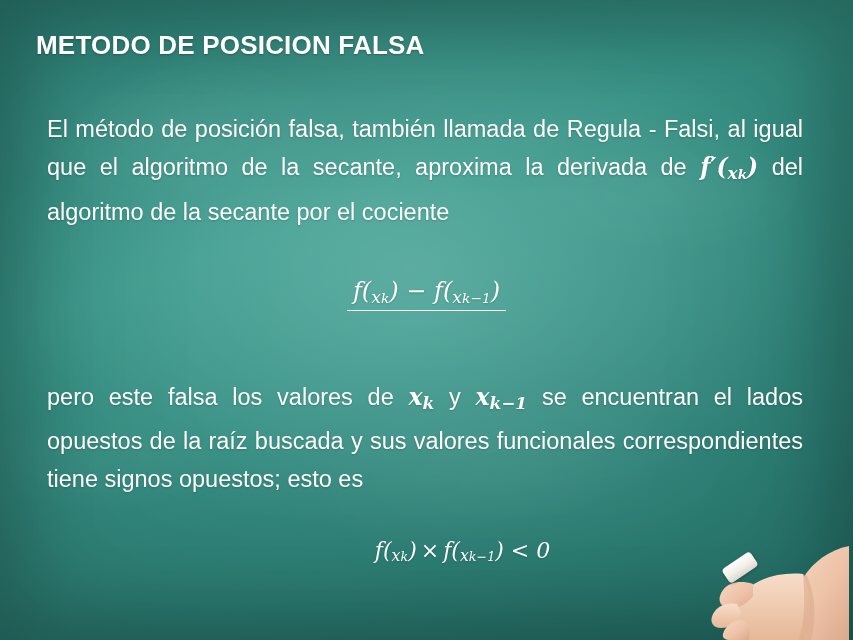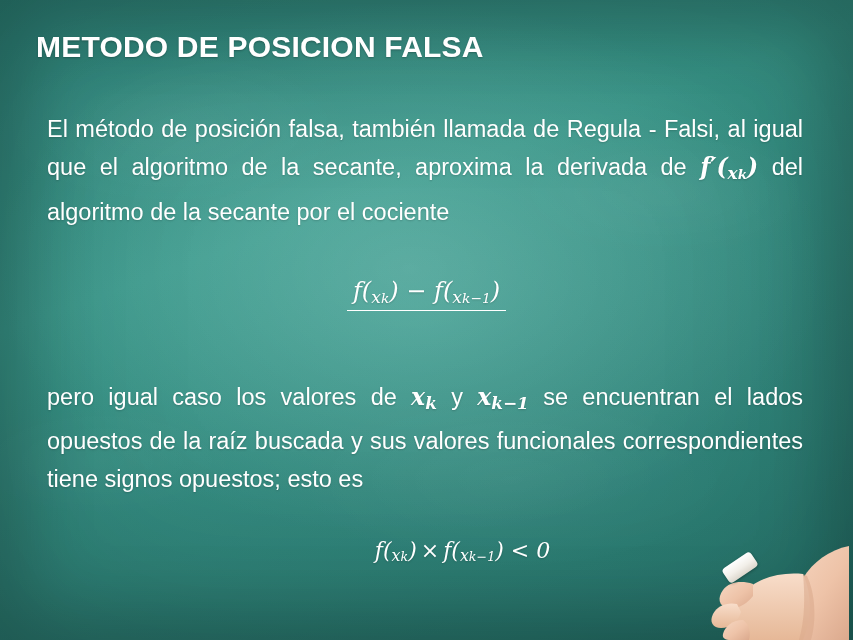--- a/index.html
+++ b/index.html
@@ -28,21 +28,21 @@
   }
   
   #slide:after{
     content:"";position:absolute;inset:0;pointer-events:none;
     box-shadow:inset 0 0 70px 26px rgba(0,0,0,0.20), inset 0 0 160px 60px rgba(0,0,0,0.08);
   }
   .content{position:relative;z-index:3;}
 
   #title{
     position:absolute;left:36px;top:30px;
-    font-size:30px;font-weight:bold;color:#ffffff;
+    font-size:26px;font-weight:bold;color:#ffffff;
     letter-spacing:0.2px;white-space:nowrap;
     text-shadow:0 1px 2px rgba(0,0,0,0.25);
   }
 
   .para{
     position:absolute;color:#ffffff;font-size:23.5px;line-height:38px;
     text-align:justify;text-shadow:0 1px 2px rgba(0,0,0,0.18);
   }
   #para1{left:47px;top:110px;width:756px;}
   #para2{left:47px;top:378px;width:756px;}
@@ -99,21 +99,21 @@
 
     <div id="fraction">
       <span class="frac">
         <span class="num">
           f<span class="paren">(</span><span class="sub">x<span style="font-size:0.8em">k</span></span><span class="paren">)</span> − f<span class="paren">(</span><span class="sub">x<span style="font-size:0.8em">k−1</span></span><span class="paren">)</span>
         </span>
       </span>
     </div>
 
     <div class="para" id="para2">
-      <span>pero igual caso los valores de</span>
+      <span>pero este falsa los valores de</span>
       <span class="m">x<span class="sub">k</span></span>
       <span>y</span>
       <span class="m">x<span class="sub">k−1</span></span>
       <span>se</span>
       <span>encuentran el lados opuestos de la raíz buscada y</span>
       <span>sus valores funcionales correspondientes tiene</span>
       <span class="lastline">signos opuestos; esto es</span>
     </div>
 
     <div id="equation">

